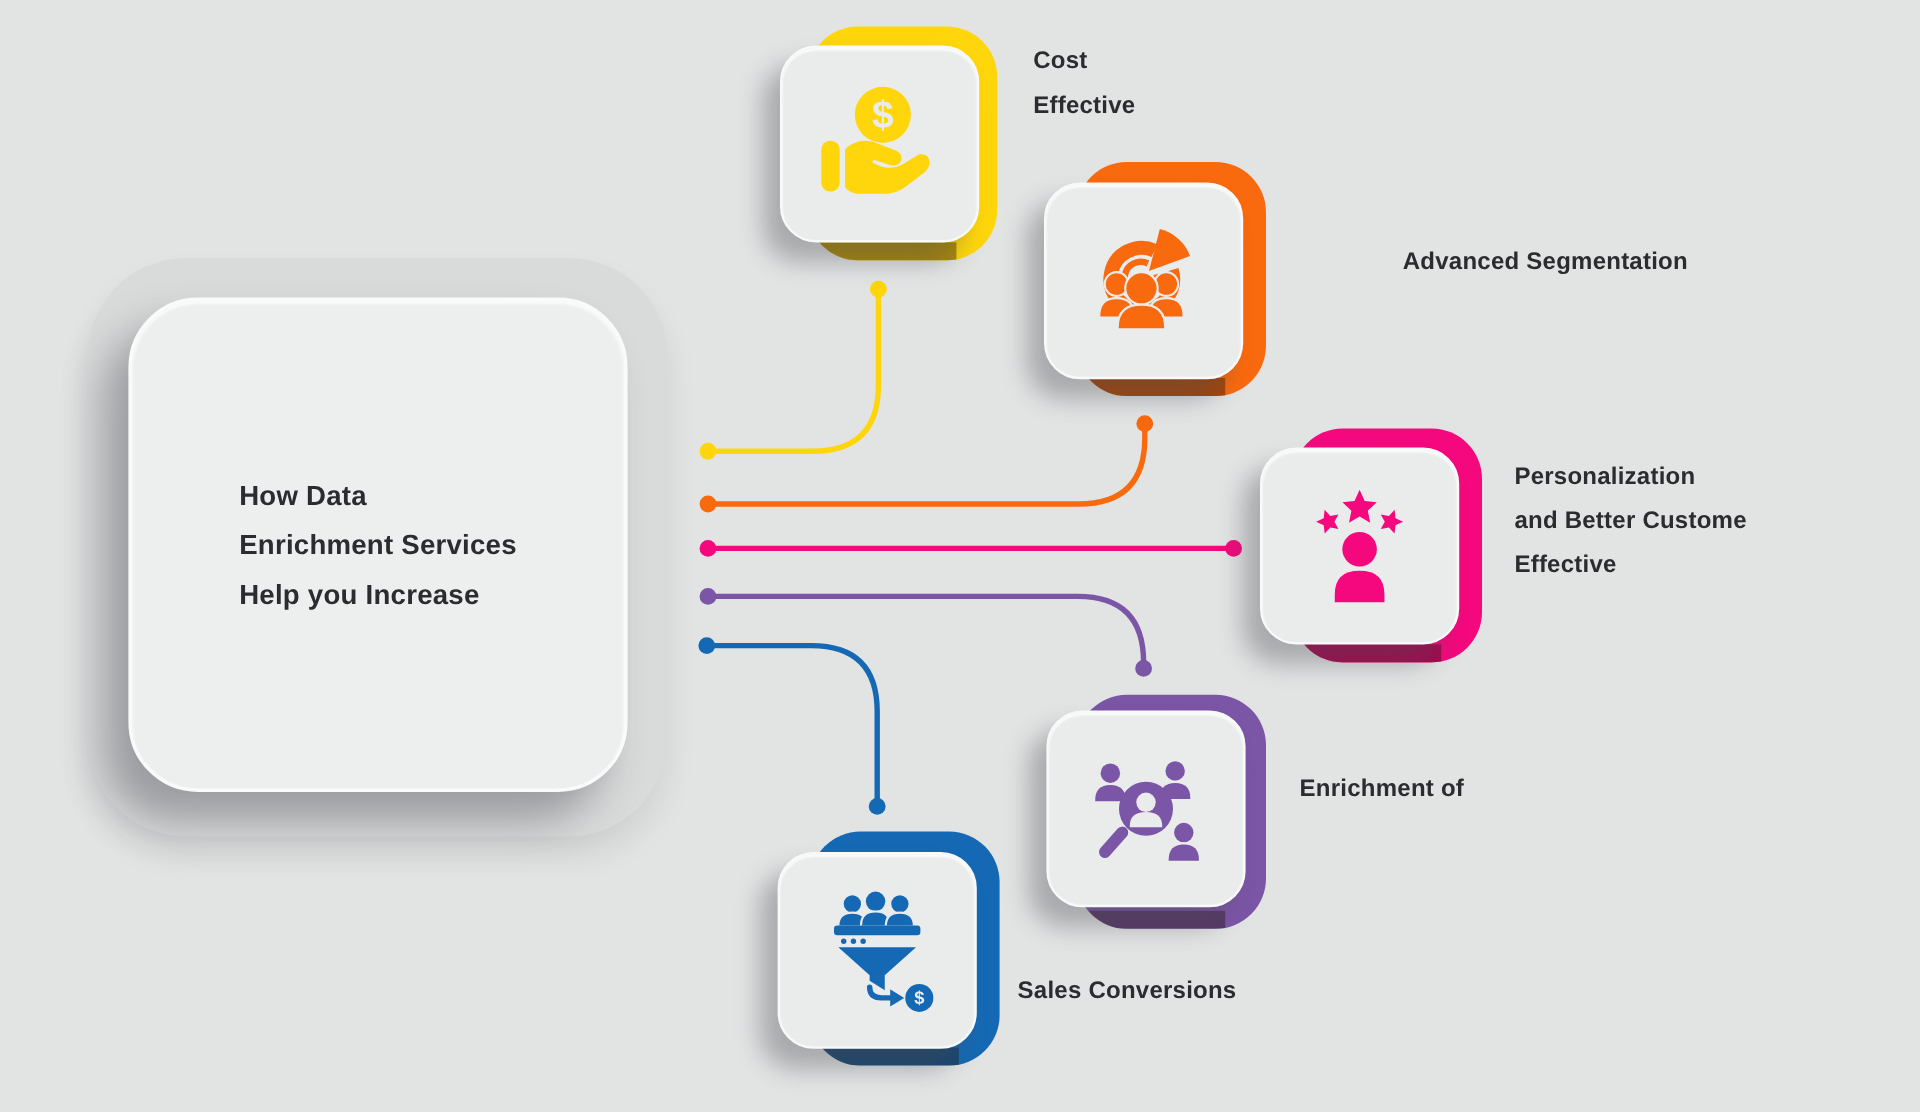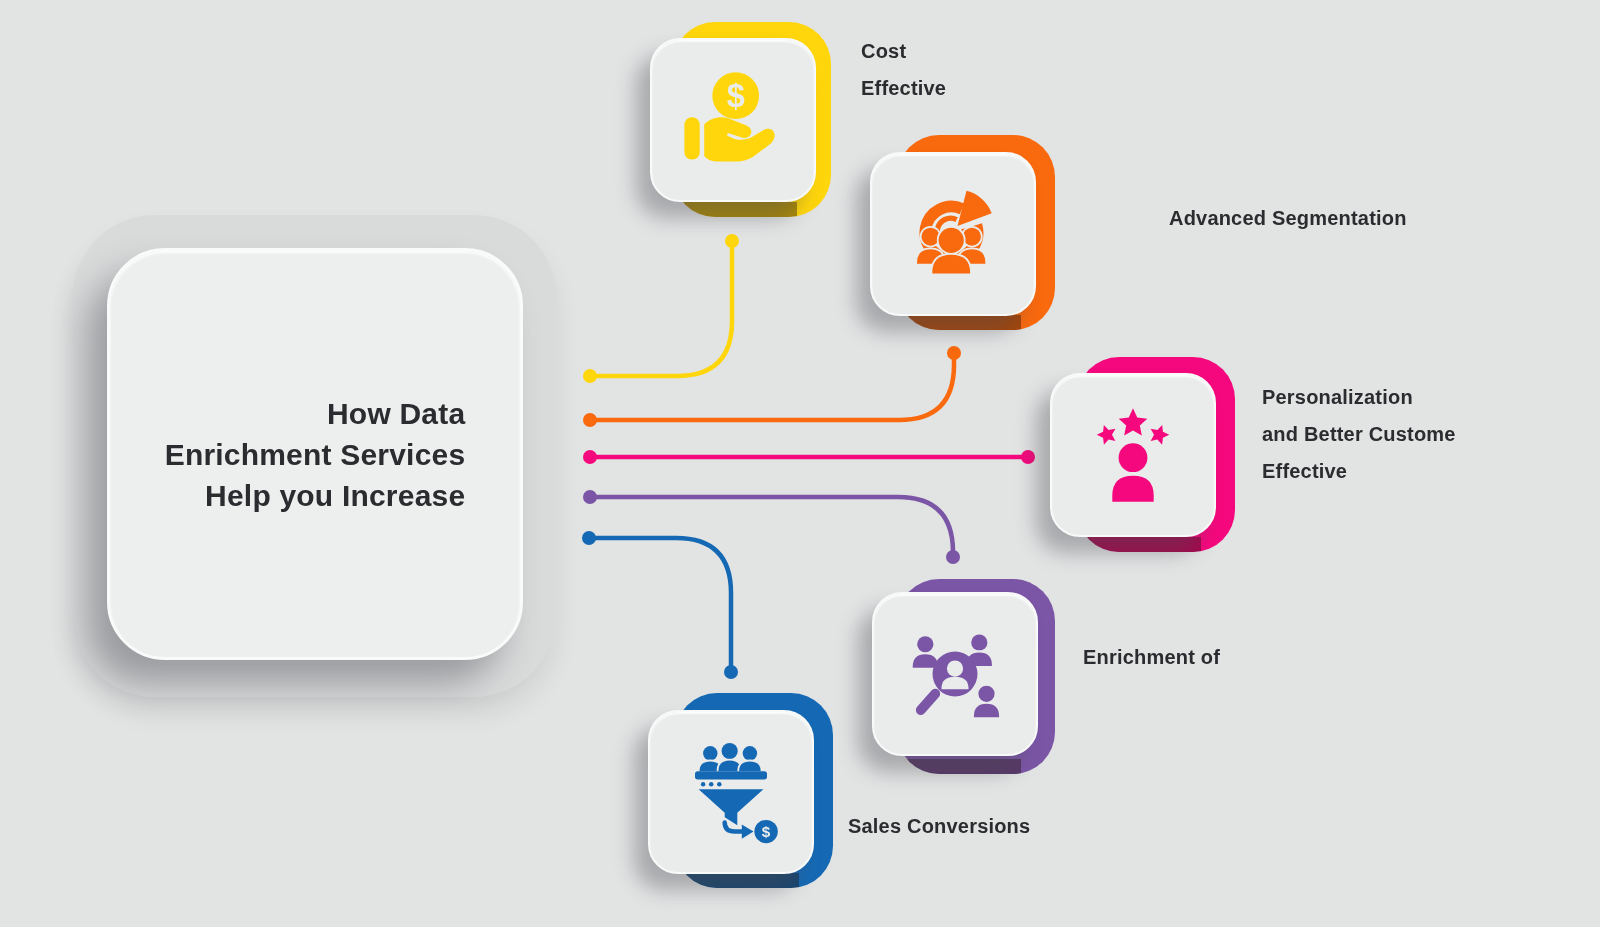--- a/index.html
+++ b/index.html
@@ -20,21 +20,21 @@
     box-shadow:0 16px 26px rgba(0,0,0,.08);
   }
   .main-card{
     position:absolute;left:107px;top:248px;width:416px;height:412px;
     border-radius:58px;background:#edefef;
     border:3px solid #f9fafa;
     box-shadow:-20px 24px 34px rgba(70,72,80,.42), inset 0 2px 3px rgba(255,255,255,.9);
     display:flex;align-items:center;justify-content:center;
   }
   .main-title{
-    text-align:right;font-size:30px;line-height:41px;font-weight:700;
+    text-align:left;font-size:23px;line-height:41px;font-weight:700;
     color:#2b2c2f;letter-spacing:.2px;
   }
 
   
   .tile-color{
     position:absolute;width:158px;height:195px;border-radius:42px;overflow:hidden;
   }
   .tile-color .strip{
     position:absolute;left:0;right:34px;bottom:0;height:15px;
     background:rgba(30,10,0,.38);

